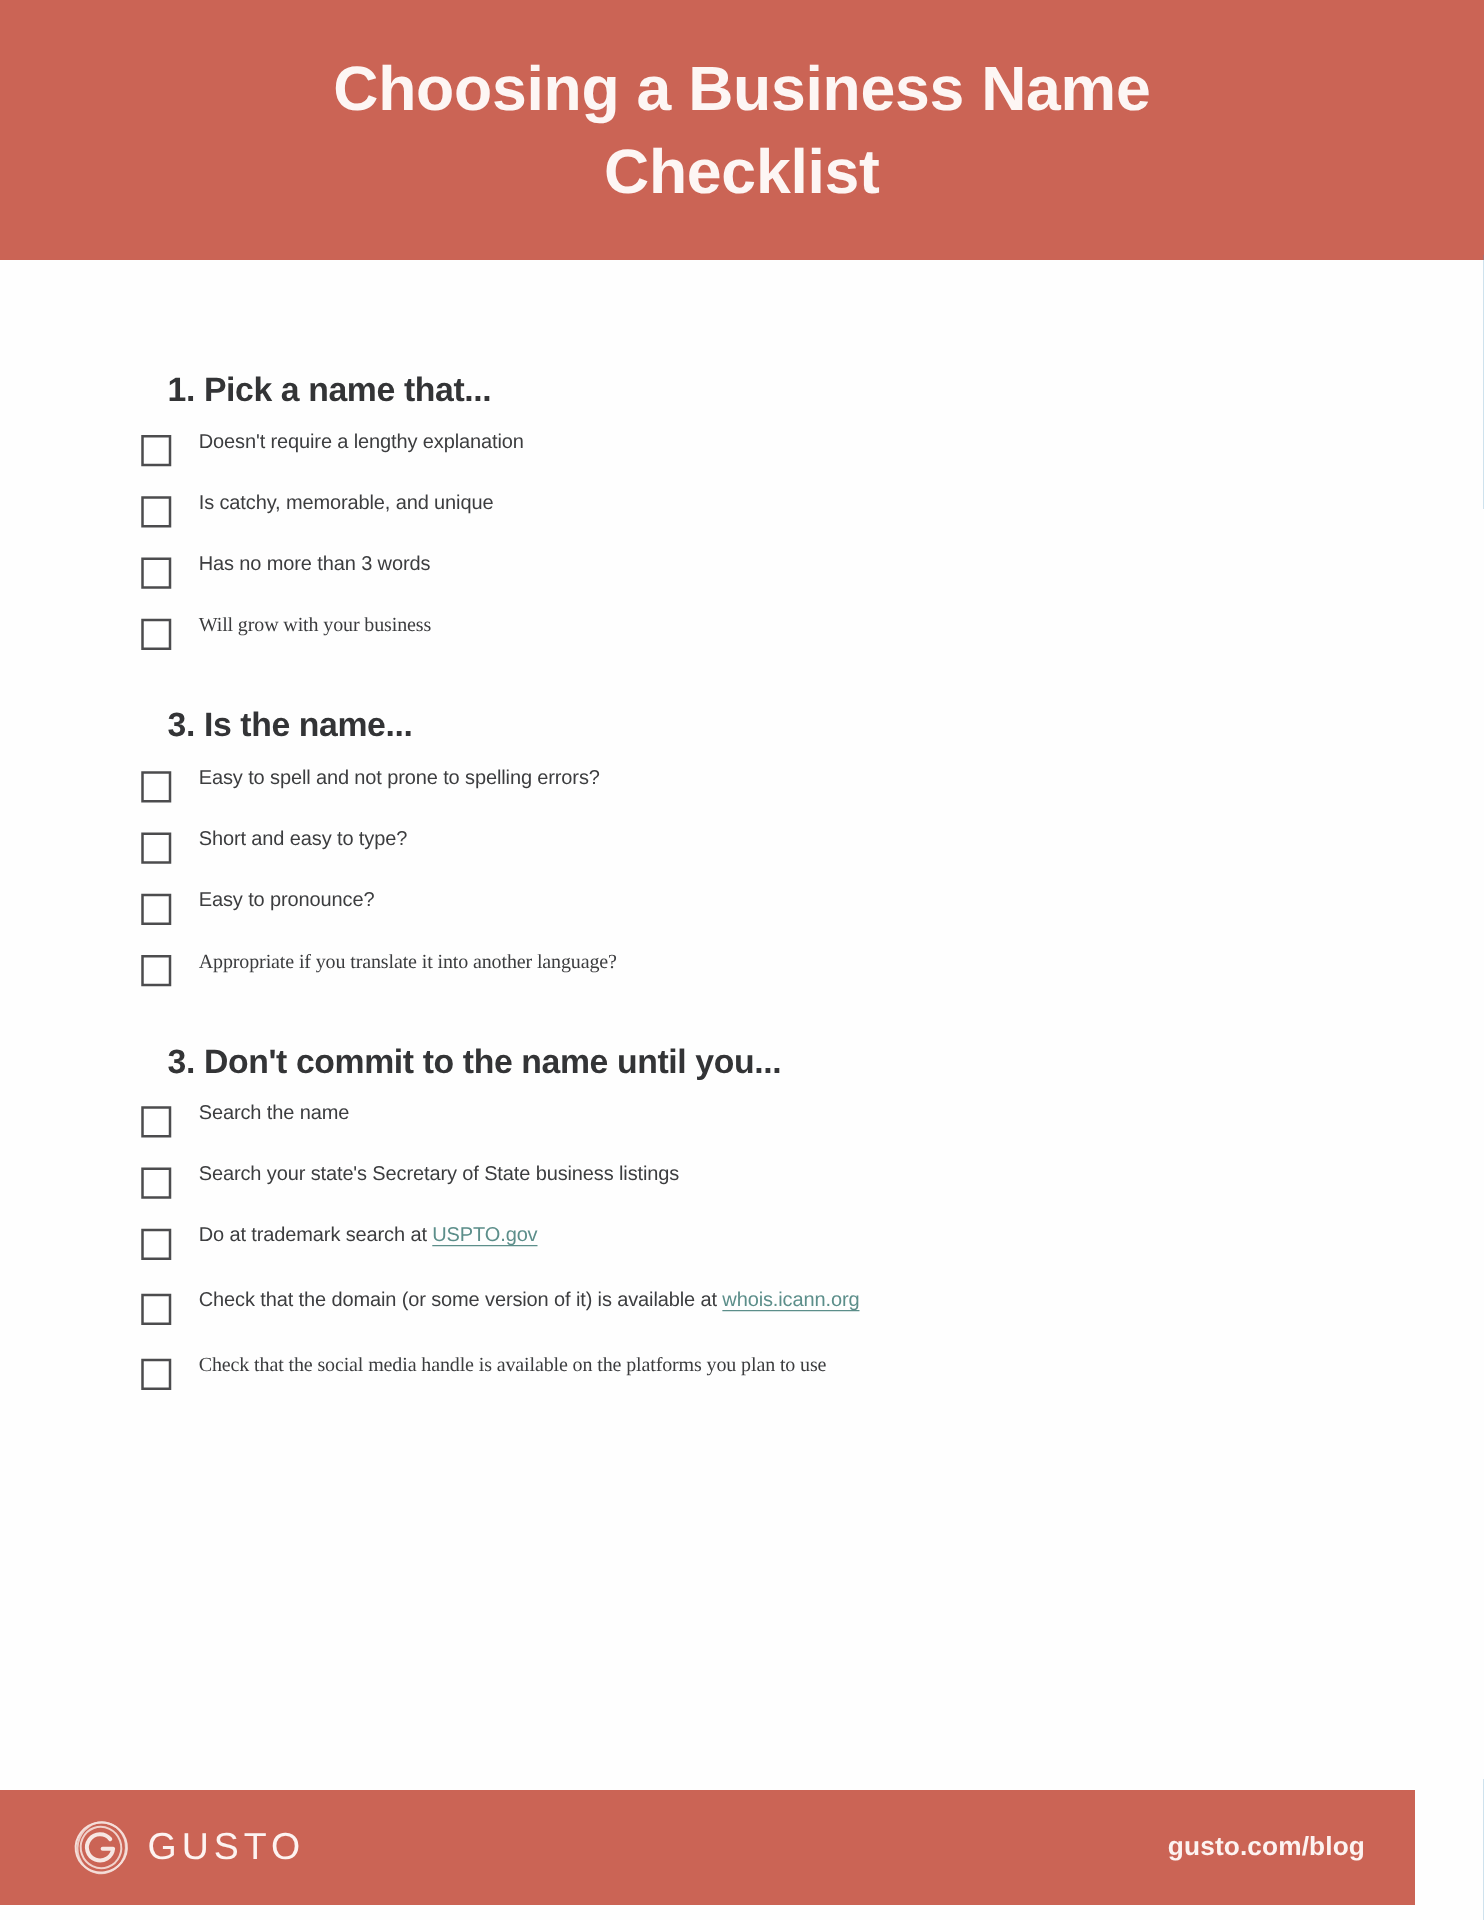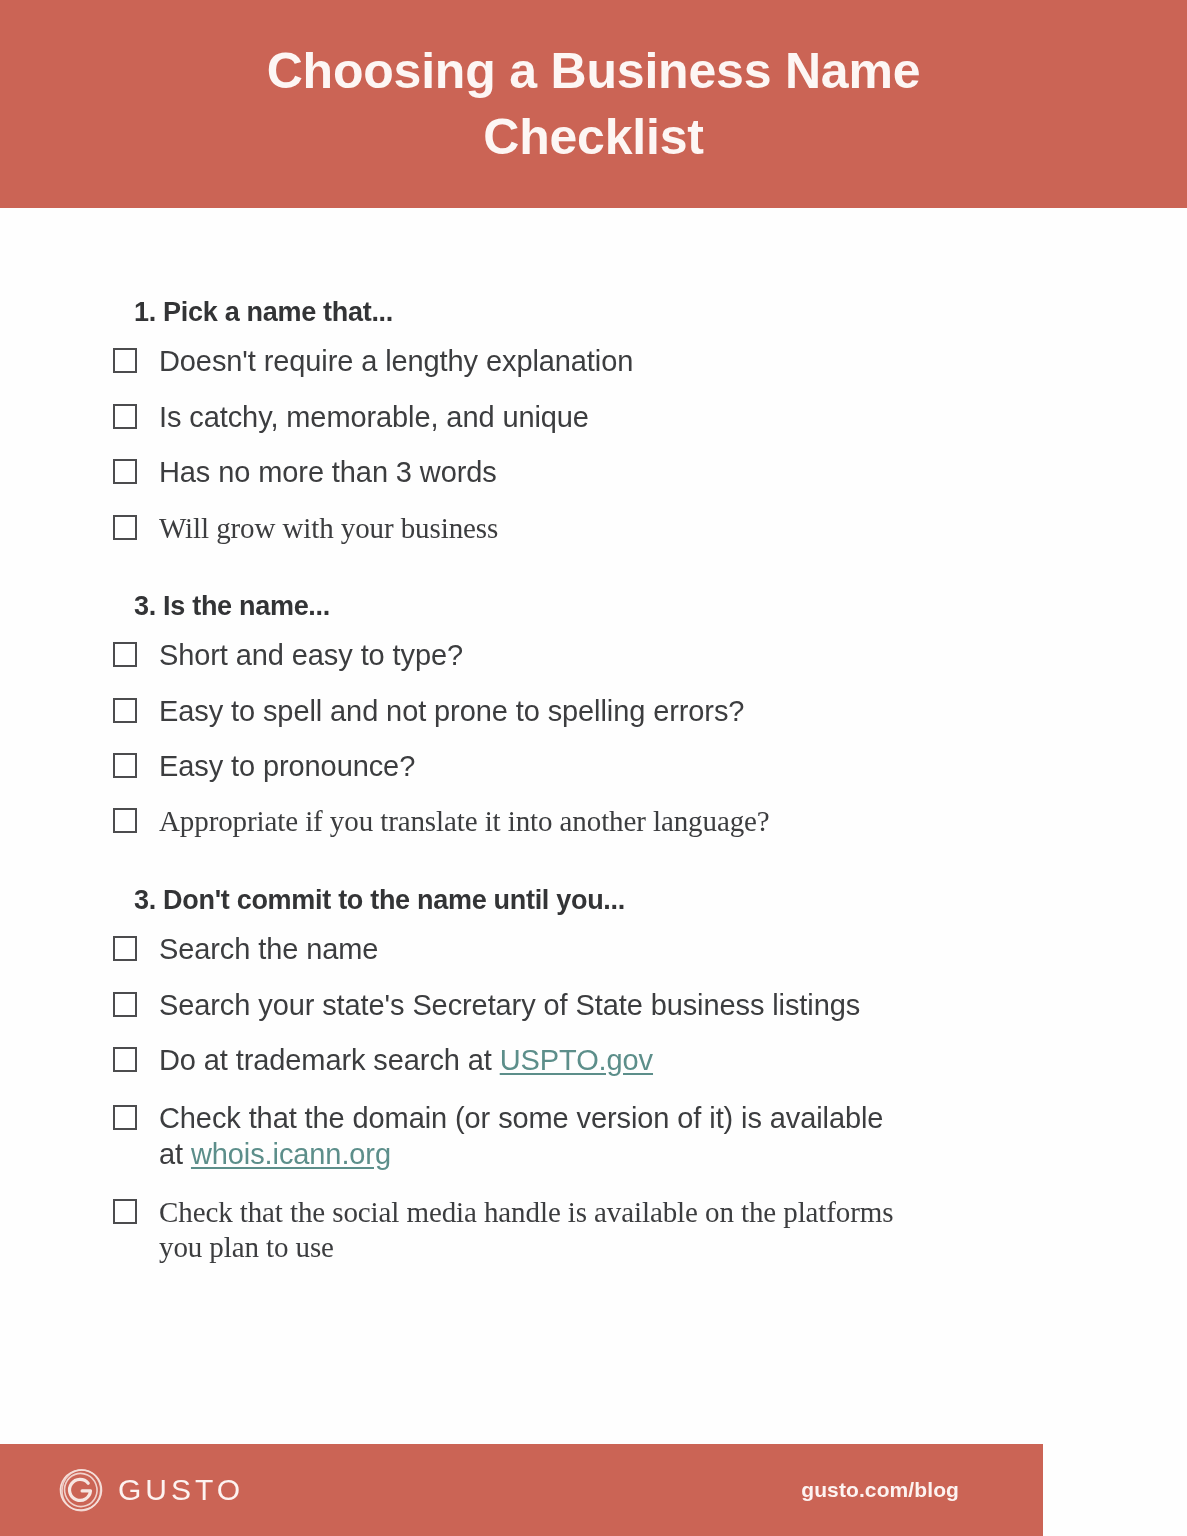--- a/index.html
+++ b/index.html
@@ -84,49 +84,49 @@
     width: 20px;
     height: 21px;
     border: 2px solid #4c4c4e;
     background: #ffffff;
     margin-top: 4px;
     box-sizing: content-box;
   }
 
   .item-label {
     margin-left: 22px;
-    font-size: 29px;
+    font-size: 16px;
     line-height: 1.22;
     color: #3c3d3f;
     letter-spacing: -0.1px;
     max-width: 740px;
   }
 
   .link {
     color: #5c8e8a;
     text-underline-offset: 3px;
   }
 
   
   .section-3 .item { margin-bottom: 23px; }
   .section-3 .item.tight { margin-bottom: 20px; }
 
   
   .footer-band {
     position: absolute;
     left: 0;
-    bottom: 0;
-    width: 1043px;
+    bottom: 12px;
+    width: 1132px;
     height: 92px;
     background: #cb6455;
     display: flex;
     align-items: center;
     justify-content: space-between;
     box-sizing: border-box;
-    padding: 0 84px 0 58px;
+    padding: 0 40px 0 58px;
   }
   .brand {
     display: flex;
     align-items: center;
     gap: 14px;
   }
   .brand-mark { display: block; }
   .brand-word {
     color: #fdf3f1;
     font-size: 30px;
@@ -171,25 +171,25 @@
           <span class="item-label">Will grow with your business</span>
         </li>
       </ul>
     </div>
 
     <div class="section section-2">
       <div class="section-heading">3. Is the name...</div>
       <ul class="items">
         <li class="item">
           <span class="checkbox"></span>
+          <span class="item-label">Easy to spell and not prone to spelling errors?</span>
+        </li>
+        <li class="item">
+          <span class="checkbox"></span>
           <span class="item-label">Short and easy to type?</span>
-        </li>
-        <li class="item">
-          <span class="checkbox"></span>
-          <span class="item-label">Easy to spell and not prone to spelling errors?</span>
         </li>
         <li class="item">
           <span class="checkbox"></span>
           <span class="item-label">Easy to pronounce?</span>
         </li>
         <li class="item">
           <span class="checkbox"></span>
           <span class="item-label">Appropriate if you translate it into another language?</span>
         </li>
       </ul>

